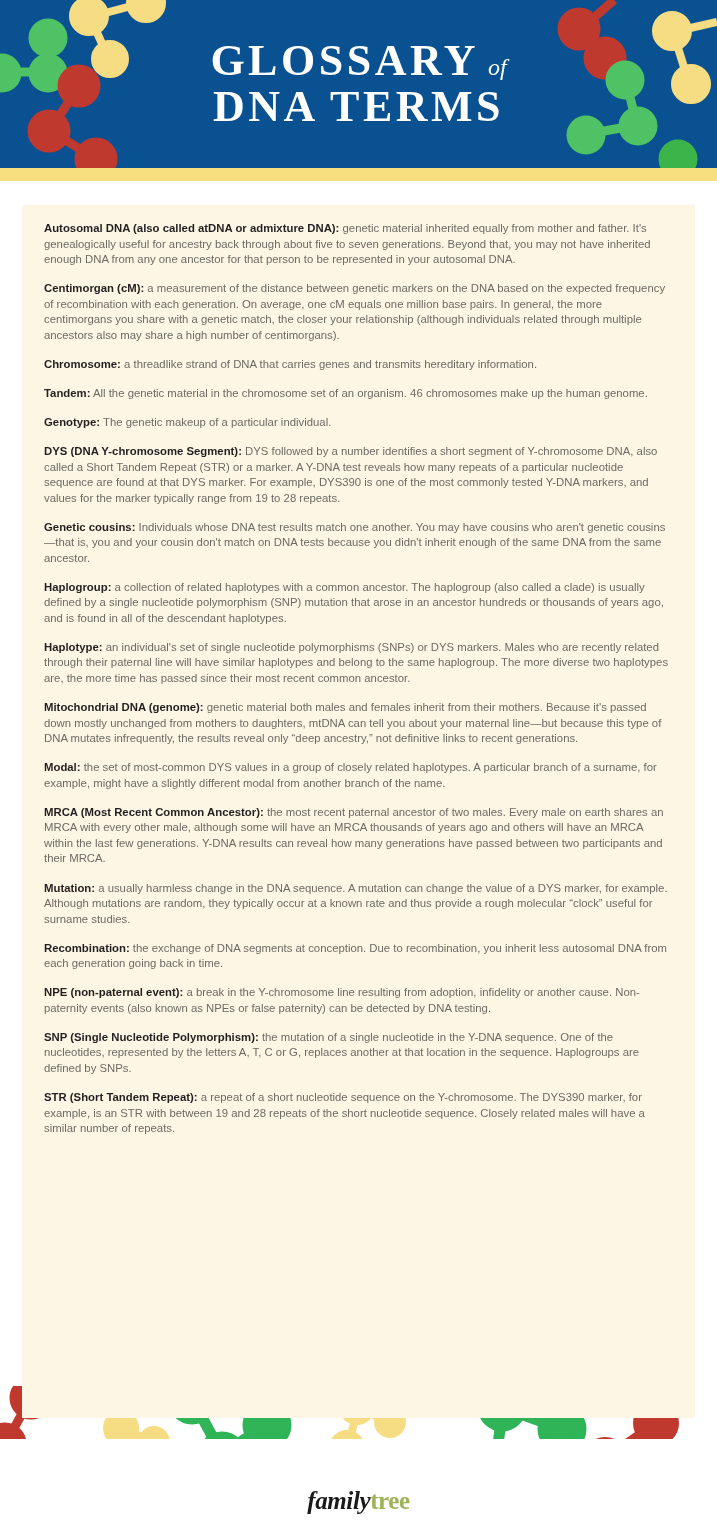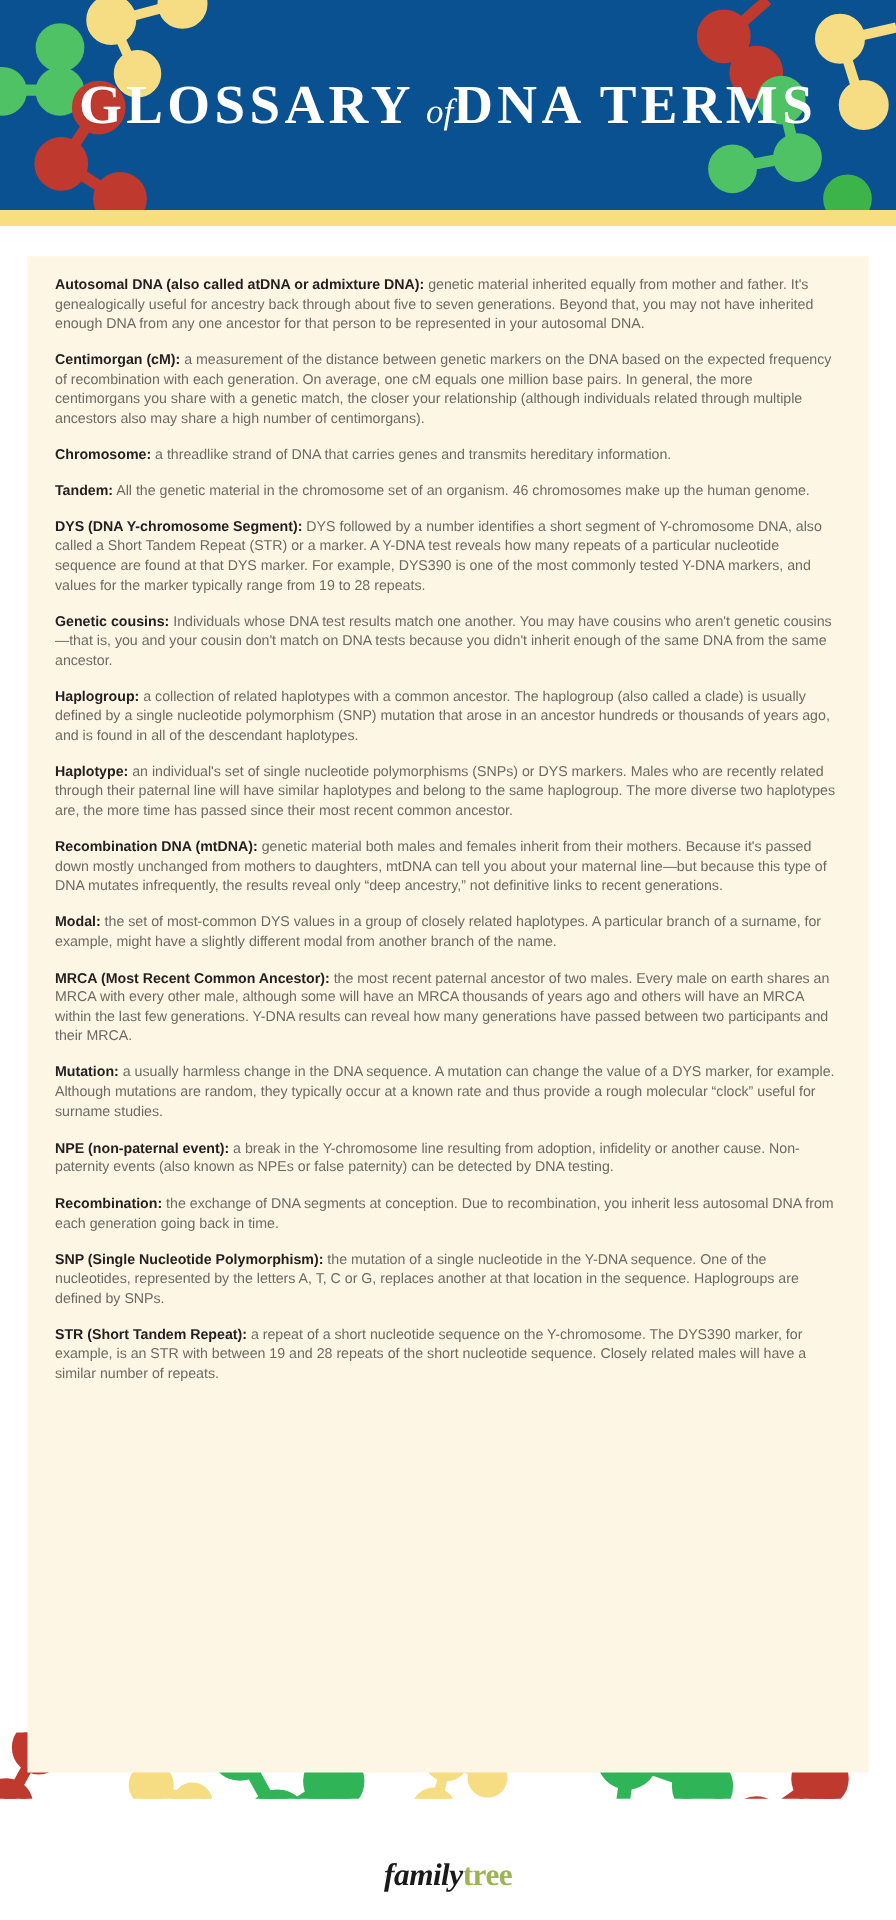--- a/index.html
+++ b/index.html
@@ -26,41 +26,41 @@
     position: absolute;
     top: 0; left: 0;
     width: 717px; height: 168px;
     pointer-events: none;
   }
   #title-block {
     position: absolute;
     top: 0; left: 0;
     width: 717px; height: 168px;
     display: flex;
-    flex-direction: row;
+    flex-direction: column;
     align-items: center;
     justify-content: center;
     z-index: 3;
   }
   .title-line {
     color: #ffffff;
     font-family: "Liberation Serif", serif;
     font-weight: bold;
     font-size: 44px;
     line-height: 1.05;
     letter-spacing: 3.5px;
     white-space: nowrap;
     text-shadow: 0 1px 0 rgba(0,0,0,.08);
   }
   #title-line-1 { display: flex; align-items: baseline; gap: 9px; }
   #title-of {
     font-family: "Liberation Serif", serif;
     font-style: italic;
     font-weight: normal;
-    font-size: 28px;
+    font-size: 24px;
     letter-spacing: 0;
     color: #ffffff;
   }
 
   #yellow-band {
     width: 717px;
     height: 13px;
     background: #f7de7e;
   }
 
@@ -252,48 +252,51 @@
     <p class="entry">
       <span class="term">Centimorgan (cM):</span><span> a measurement of the distance between genetic markers on the DNA based on the expected frequency of recombination with each generation. On average, one cM equals one million base pairs. In general, the more centimorgans you share with a genetic match, the closer your relationship (although individuals related through multiple ancestors also may share a high number of centimorgans).</span>
     </p>
     <p class="entry">
       <span class="term">Chromosome:</span><span> a threadlike strand of DNA that carries genes and transmits hereditary information.</span>
     </p>
     <p class="entry">
       <span class="term">Tandem:</span><span> All the genetic material in the chromosome set of an organism. 46 chromosomes make up the human genome.</span>
     </p>
     <p class="entry">
+      <span class="term">Genotype:</span><span> The genetic makeup of a particular individual.</span>
+    </p>
+    <p class="entry">
       <span class="term">DYS (DNA Y-chromosome Segment):</span><span> DYS followed by a number identifies a short segment of Y-chromosome DNA, also called a Short Tandem Repeat (STR) or a marker. A Y-DNA test reveals how many repeats of a particular nucleotide sequence are found at that DYS marker. For example, DYS390 is one of the most commonly tested Y-DNA markers, and values for the marker typically range from 19 to 28 repeats.</span>
     </p>
     <p class="entry">
       <span class="term">Genetic cousins:</span><span> Individuals whose DNA test results match one another. You may have cousins who aren't genetic cousins—that is, you and your cousin don't match on DNA tests because you didn't inherit enough of the same DNA from the same ancestor.</span>
     </p>
     <p class="entry">
       <span class="term">Haplogroup:</span><span> a collection of related haplotypes with a common ancestor. The haplogroup (also called a clade) is usually defined by a single nucleotide polymorphism (SNP) mutation that arose in an ancestor hundreds or thousands of years ago, and is found in all of the descendant haplotypes.</span>
     </p>
     <p class="entry">
       <span class="term">Haplotype:</span><span> an individual's set of single nucleotide polymorphisms (SNPs) or DYS markers. Males who are recently related through their paternal line will have similar haplotypes and belong to the same haplogroup. The more diverse two haplotypes are, the more time has passed since their most recent common ancestor.</span>
     </p>
     <p class="entry">
-      <span class="term">Recombination DNA (mtDNA):</span><span> genetic material both males and females inherit from their mothers. Because it's passed down mostly unchanged from mothers to daughters, mtDNA can tell you about your maternal line—but because this type of DNA mutates infrequently, the results reveal only “deep ancestry,” not definitive links to recent generations.</span>
+      <span class="term">Mitochondrial DNA (genome):</span><span> genetic material both males and females inherit from their mothers. Because it's passed down mostly unchanged from mothers to daughters, mtDNA can tell you about your maternal line—but because this type of DNA mutates infrequently, the results reveal only “deep ancestry,” not definitive links to recent generations.</span>
     </p>
     <p class="entry">
       <span class="term">Modal:</span><span> the set of most-common DYS values in a group of closely related haplotypes. A particular branch of a surname, for example, might have a slightly different modal from another branch of the name.</span>
     </p>
     <p class="entry">
       <span class="term">MRCA (Most Recent Common Ancestor):</span><span> the most recent paternal ancestor of two males. Every male on earth shares an MRCA with every other male, although some will have an MRCA thousands of years ago and others will have an MRCA within the last few generations. Y-DNA results can reveal how many generations have passed between two participants and their MRCA.</span>
     </p>
     <p class="entry">
       <span class="term">Mutation:</span><span> a usually harmless change in the DNA sequence. A mutation can change the value of a DYS marker, for example. Although mutations are random, they typically occur at a known rate and thus provide a rough molecular “clock” useful for surname studies.</span>
     </p>
     <p class="entry">
+      <span class="term">Recombination:</span><span> the exchange of DNA segments at conception. Due to recombination, you inherit less autosomal DNA from each generation going back in time.</span>
+    </p>
+    <p class="entry">
       <span class="term">NPE (non-paternal event):</span><span> a break in the Y-chromosome line resulting from adoption, infidelity or another cause. Non-paternity events  (also known as NPEs or false paternity) can be detected by DNA testing.</span>
-    </p>
-    <p class="entry">
-      <span class="term">Recombination:</span><span> the exchange of DNA segments at conception. Due to recombination, you inherit less autosomal DNA from each generation going back in time.</span>
     </p>
     <p class="entry">
       <span class="term">SNP (Single Nucleotide Polymorphism):</span><span> the mutation of a single nucleotide in the Y-DNA sequence. One of the nucleotides, represented by the letters A, T, C or G, replaces another at that location in the sequence. Haplogroups are defined by SNPs.</span>
     </p>
     <p class="entry">
       <span class="term">STR (Short Tandem Repeat):</span><span> a repeat of a short nucleotide sequence on the Y-chromosome. The DYS390 marker, for example, is an STR with between 19 and 28 repeats of the short nucleotide sequence. Closely related males will have a similar number of repeats.</span>
     </p>
 
   </div>
 </div>

